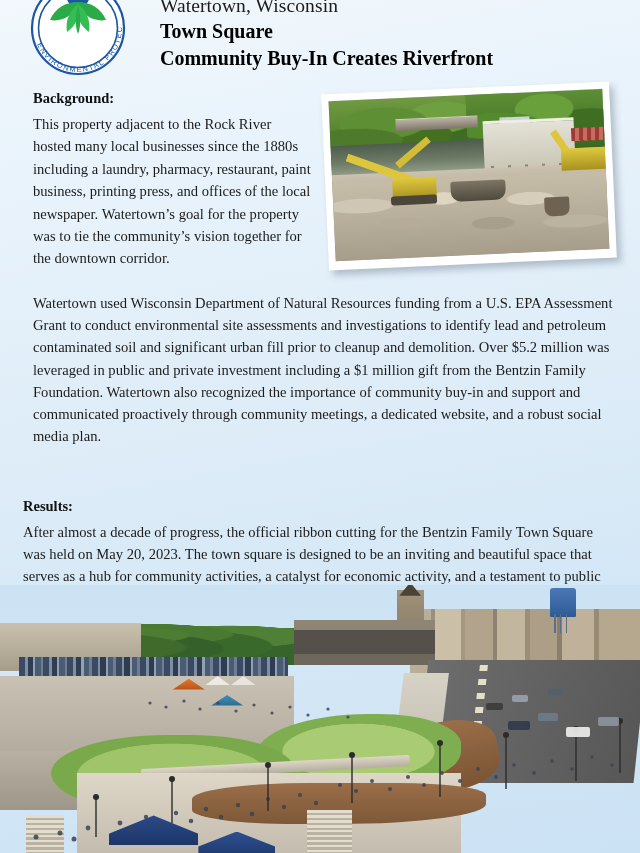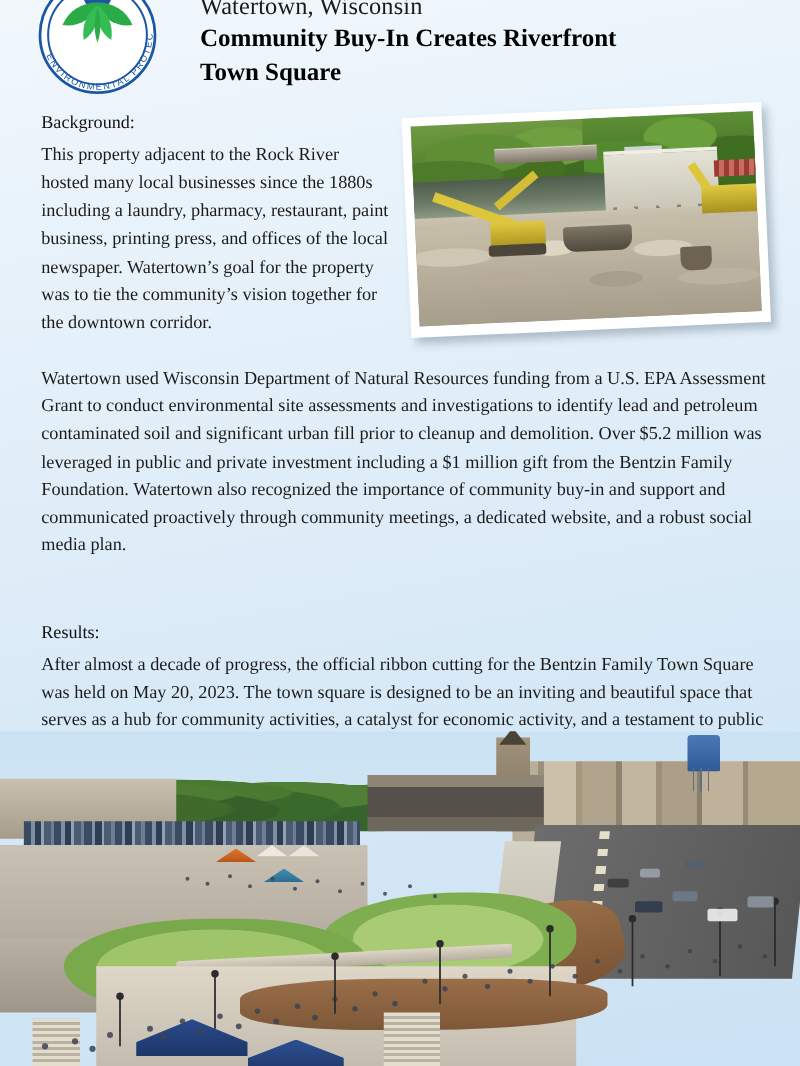--- a/index.html
+++ b/index.html
@@ -52,36 +52,36 @@
     color: #000000;
     margin-top: 2px;
   }
 
   
   .section {
     position: absolute;
     color: #1b1b1b;
   }
   .sec-head {
-    font-weight: normal;
+    font-weight: bold;
     font-size: 14.5px;
     line-height: 17px;
     color: #111;
     margin-bottom: 6px;
   }
   .sec-body {
     font-size: 14.6px;
     line-height: 22.2px;
     color: #1b1b1b;
   }
 
   #sec-background { left: 33px; top: 90px; width: 280px; }
   #sec-background .sec-body { line-height: 22.4px; font-family: Liberation Serif, serif; }
   #sec-approach   { left: 33px; top: 292px; width: 580px; }
-  #sec-results    { left: 33px; top: 498px; width: 580px; }
+  #sec-results    { left: 23px; top: 498px; width: 580px; }
 
   
   #photo-demolition {
     position: absolute;
     left: 325px;
     top: 88px;
     width: 288px;
     height: 176px;
     transform: rotate(-2.6deg);
     background: #ffffff;
@@ -280,22 +280,22 @@
           <path d="M56 34 C 53 44, 53 54, 56 62 C 59 54, 59 44, 56 34 Z" fill="#2aab48"></path>
         </g>
         <text font-family="&quot;Liberation Sans&quot;, sans-serif" font-size="7.4" fill="#1b57a5" letter-spacing="1.4">
           <textPath href="#ringBot" startOffset="12%">ENVIRONMENTAL PROTECTION AGENCY</textPath>
         </text>
       </svg>
     </div>
 
     <div id="title-block">
       <div class="kicker">Watertown, Wisconsin</div>
+      <div class="headline">Town Square</div>
       <div class="headline">Community Buy-In Creates Riverfront</div>
-      <div class="headline">Town Square</div>
     </div>
   </div>
 
   <div class="section" id="sec-background">
     <div class="sec-head">Background:</div>
     <div class="sec-body">This property adjacent to the Rock River hosted many local businesses since the 1880s including a laundry, pharmacy, restaurant, paint business, printing press, and offices of the local newspaper. Watertown’s goal for the property was to tie the community’s vision together for the downtown corridor.</div>
   </div>
 
   <div id="photo-demolition">
     <div class="photo-inner">

